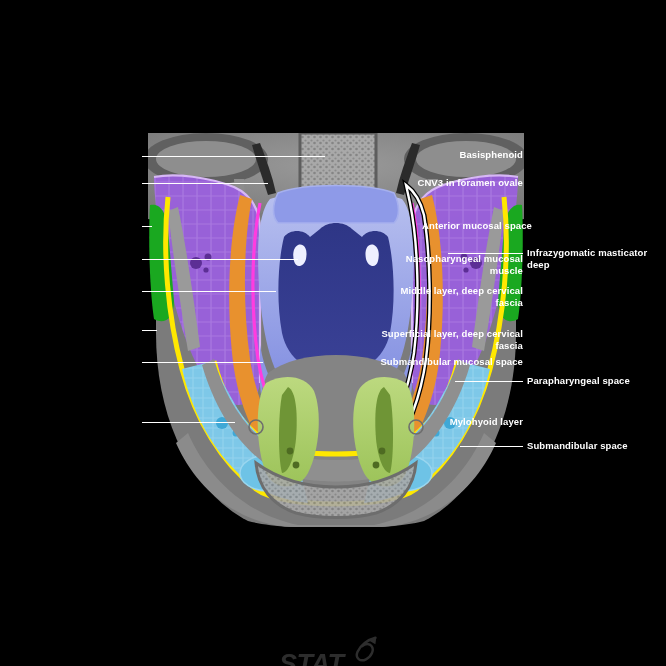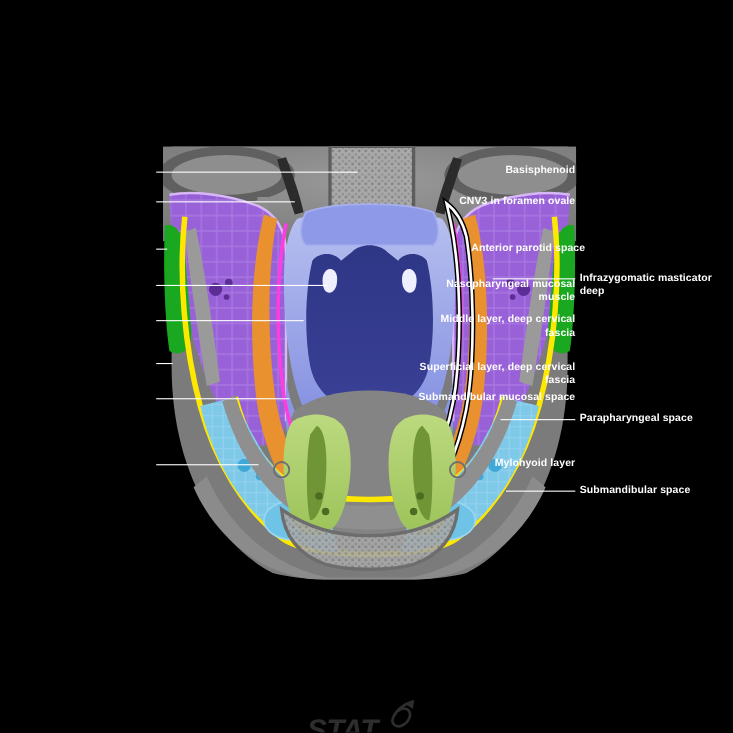--- a/index.html
+++ b/index.html
@@ -192,21 +192,21 @@
       </g>
     </svg>
   </div>
 
   <div id="annotations">
       <div class="leader" style="left: 142px; top: 156px; width: 183px;"></div>
       <div class="label left" style="top: 149px; right: 143px; max-width: 150px;">Basisphenoid</div>
       <div class="leader" style="left: 142px; top: 183px; width: 126px;"></div>
       <div class="label left" style="top: 177px; right: 143px; max-width: 150px;">CNV3 in foramen ovale</div>
       <div class="leader" style="left: 142px; top: 226px; width: 10px;"></div>
-      <div class="label left" style="top: 220px; right: 134px; max-width: 150px;">Anterior parotid space</div>
+      <div class="label left" style="top: 220px; right: 134px; max-width: 150px;">Anterior mucosal space</div>
       <div class="leader" style="left: 142px; top: 259px; width: 156px;"></div>
       <div class="label left" style="top: 253px; right: 143px; max-width: 150px;">Nasopharyngeal mucosal muscle</div>
       <div class="leader" style="left: 142px; top: 291px; width: 134px;"></div>
       <div class="label left" style="top: 285px; right: 143px; max-width: 150px;">Middle layer, deep cervical fascia</div>
       <div class="leader" style="left: 142px; top: 330px; width: 15px;"></div>
       <div class="label left" style="top: 328px; right: 143px; max-width: 150px;">Superficial layer, deep cervical
 fascia</div>
       <div class="leader" style="left: 142px; top: 362px; width: 121px;"></div>
       <div class="label left" style="top: 356px; right: 143px; max-width: 150px;">Submandibular mucosal space</div>
       <div class="leader" style="left: 142px; top: 422px; width: 93px;"></div>

